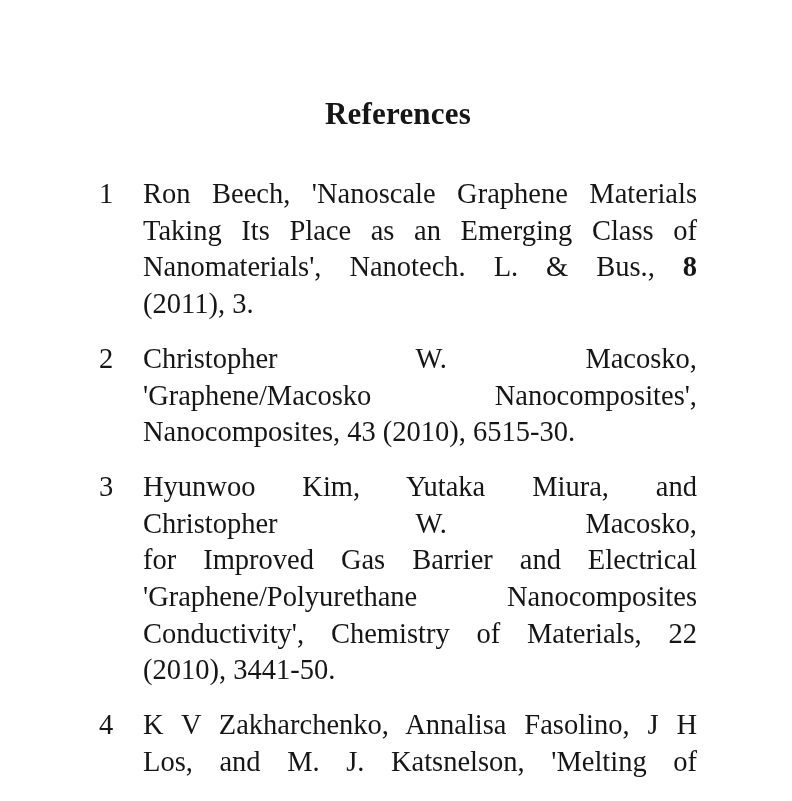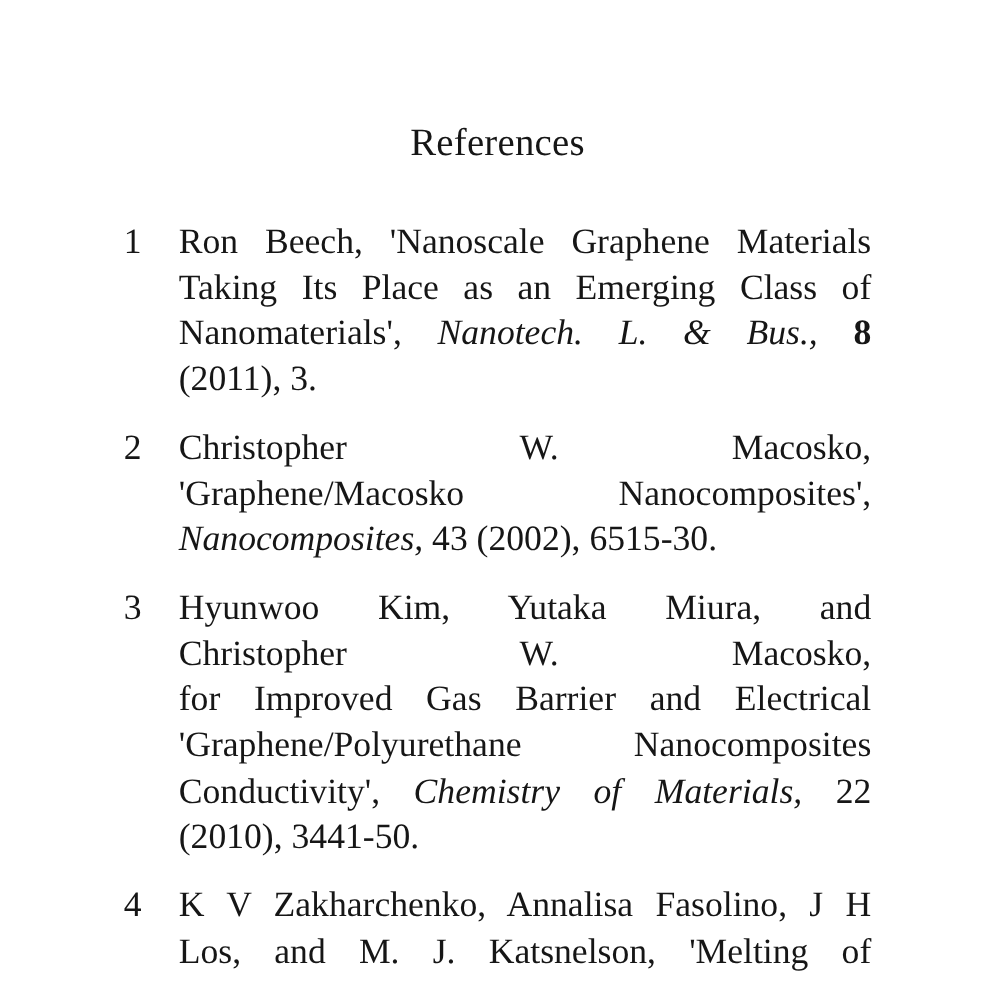--- a/index.html
+++ b/index.html
@@ -17,21 +17,21 @@
     font-family: "Liberation Serif", "DejaVu Serif", serif;
     box-sizing: border-box;
     padding-left: 99px;
     padding-right: 95px;
   }
   .doc-title {
     margin: 0 0 44px 0;
     padding-top: 96px;
     font-size: 31px;
     line-height: 36px;
-    font-weight: 400;
+    font-weight: 700;
     text-align: center;
     letter-spacing: 0.2px;
   }
   .ref-list {
     margin: 0;
     padding: 0;
   }
   .ref {
     display: flex;
     margin: 0 0 18px 0;
@@ -49,21 +49,21 @@
   }
   .line {
     line-height: 36.7px;
     text-align: justify;
     text-align-last: justify;
     white-space: normal;
   }
   .line.last {
     text-align-last: left;
   }
-  .seg-italic { font-style: italic; }
+  .seg-italic { }
   .seg-bold   { font-weight: 700; }
 </style>
 </head>
 <body>
 
 <div class="page">
   <h1 class="doc-title">References</h1>
   <div class="ref-list">
       <div class="ref">
         <div class="ref-num">1</div>
@@ -72,21 +72,21 @@
           <div class="line"><span>Taking Its Place as an Emerging Class of</span></div>
           <div class="line"><span>Nanomaterials', </span><span class="seg-italic">Nanotech. L. &amp; Bus., </span><span class="seg-bold">8</span></div>
           <div class="line last"><span>(2011), 3.</span></div>
         </div>
       </div>
       <div class="ref">
         <div class="ref-num">2</div>
         <div class="ref-body">
           <div class="line"><span>Christopher W. Macosko,</span></div>
           <div class="line"><span>'Graphene/Macosko Nanocomposites',</span></div>
-          <div class="line last"><span class="seg-italic">Nanocomposites,</span><span> 43 (2002), 6515-30.</span></div>
+          <div class="line last"><span class="seg-italic">Nanocomposites,</span><span> 43 (2010), 6515-30.</span></div>
         </div>
       </div>
       <div class="ref">
         <div class="ref-num">3</div>
         <div class="ref-body">
           <div class="line"><span>Hyunwoo Kim, Yutaka Miura, and</span></div>
           <div class="line"><span>Christopher W. Macosko,</span></div>
           <div class="line"><span>for Improved Gas Barrier and Electrical</span></div>
           <div class="line"><span>'Graphene/Polyurethane Nanocomposites</span></div>
           <div class="line"><span>Conductivity', </span><span class="seg-italic">Chemistry of Materials,</span><span> 22</span></div>

